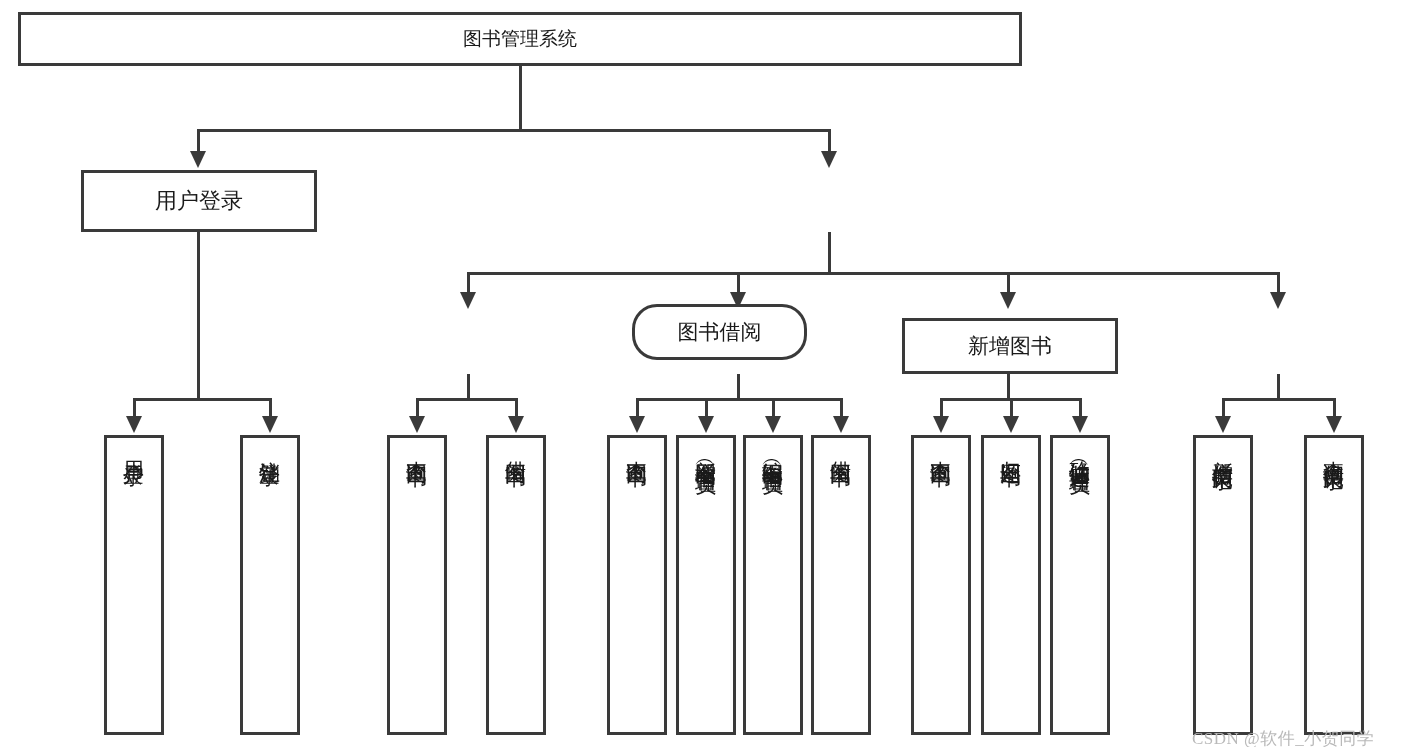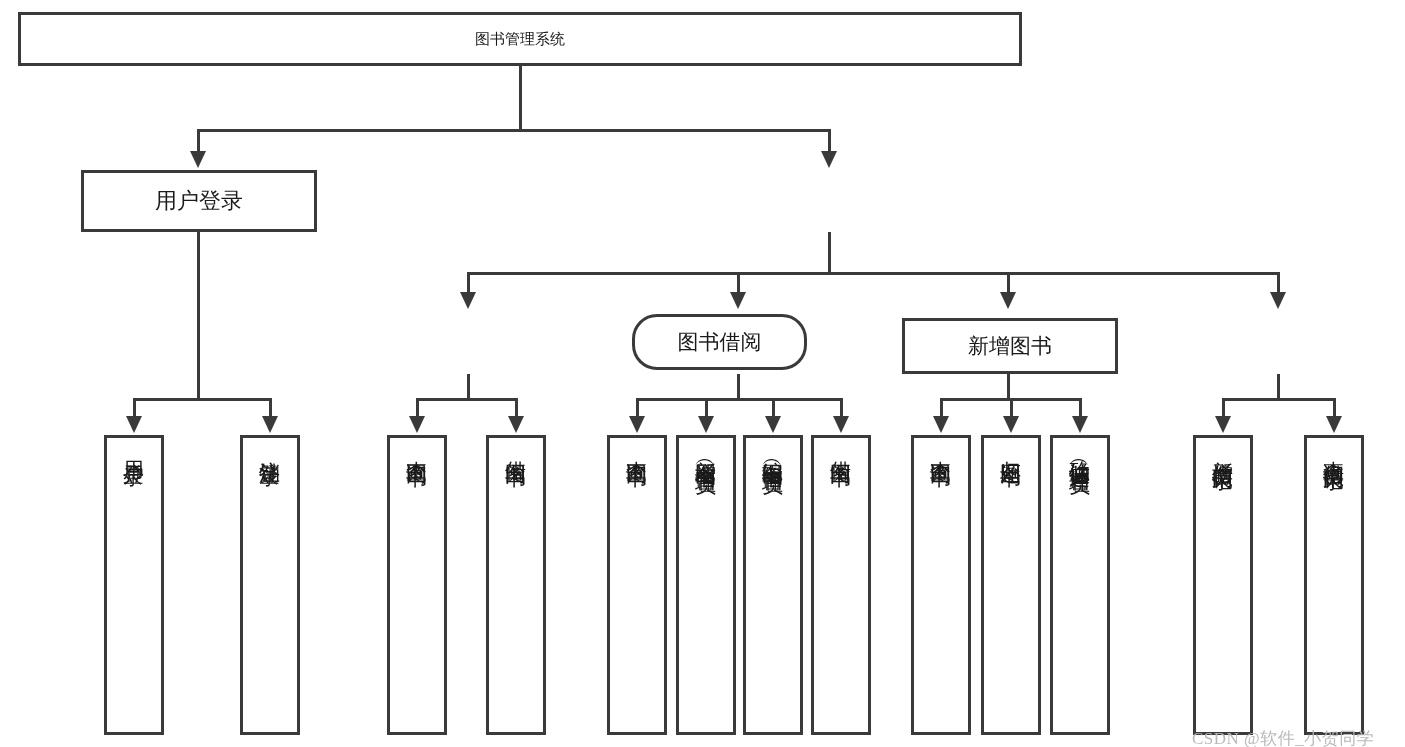--- a/index.html
+++ b/index.html
@@ -21,21 +21,21 @@
   .node {
     position: absolute;
     box-sizing: border-box;
     border: 3px solid #3a3a3a;
     background: #ffffff;
     display: flex;
     align-items: center;
     justify-content: center;
     color: #1a1a1a;
   }
-  .node.root       { font-size: 15px; }
+  .node.root       { font-size: 19px; }
   .node.level2     { font-size: 22px; }
   .node.level3     { font-size: 21px; }
   .node-label      { line-height: 1.15; white-space: nowrap; }
 
   
   .node.leaf {
     align-items: flex-start;
     justify-content: center;
     padding-top: 6px;
     font-size: 21px;
@@ -109,21 +109,21 @@
   <div class="hline" style="left:467px; top:272px; width:812px;"></div>
   <div class="vline" style="left:467px; top:272px; height:22px;"></div>
   <div class="arrow" style="left:460px; top:292px;"></div>
   <div class="vline" style="left:737px; top:272px; height:22px;"></div>
   <div class="arrow" style="left:730px; top:292px;"></div>
   <div class="vline" style="left:1007px; top:272px; height:22px;"></div>
   <div class="arrow" style="left:1000px; top:292px;"></div>
   <div class="vline" style="left:1277px; top:272px; height:22px;"></div>
   <div class="arrow" style="left:1270px; top:292px;"></div>
 
-  <div class="node level3" style="left:632px; top:314px; width:175px; height:56px;border-radius:25px;">
+  <div class="node level3" style="left:632px; top:304px; width:175px; height:56px;border-radius:25px;">
     <span class="node-label">图书借阅</span>
   </div>
   <div class="node level3" style="left:902px; top:318px; width:216px; height:56px;">
     <span class="node-label">新增图书</span>
   </div>
 
   <div class="vline" style="left:467px; top:374px; height:24px;"></div>
   <div class="hline" style="left:416px; top:398px; width:102px;"></div>
   <div class="vline" style="left:416px; top:398px; height:20px;"></div>
   <div class="arrow" style="left:409px; top:416px;"></div>

